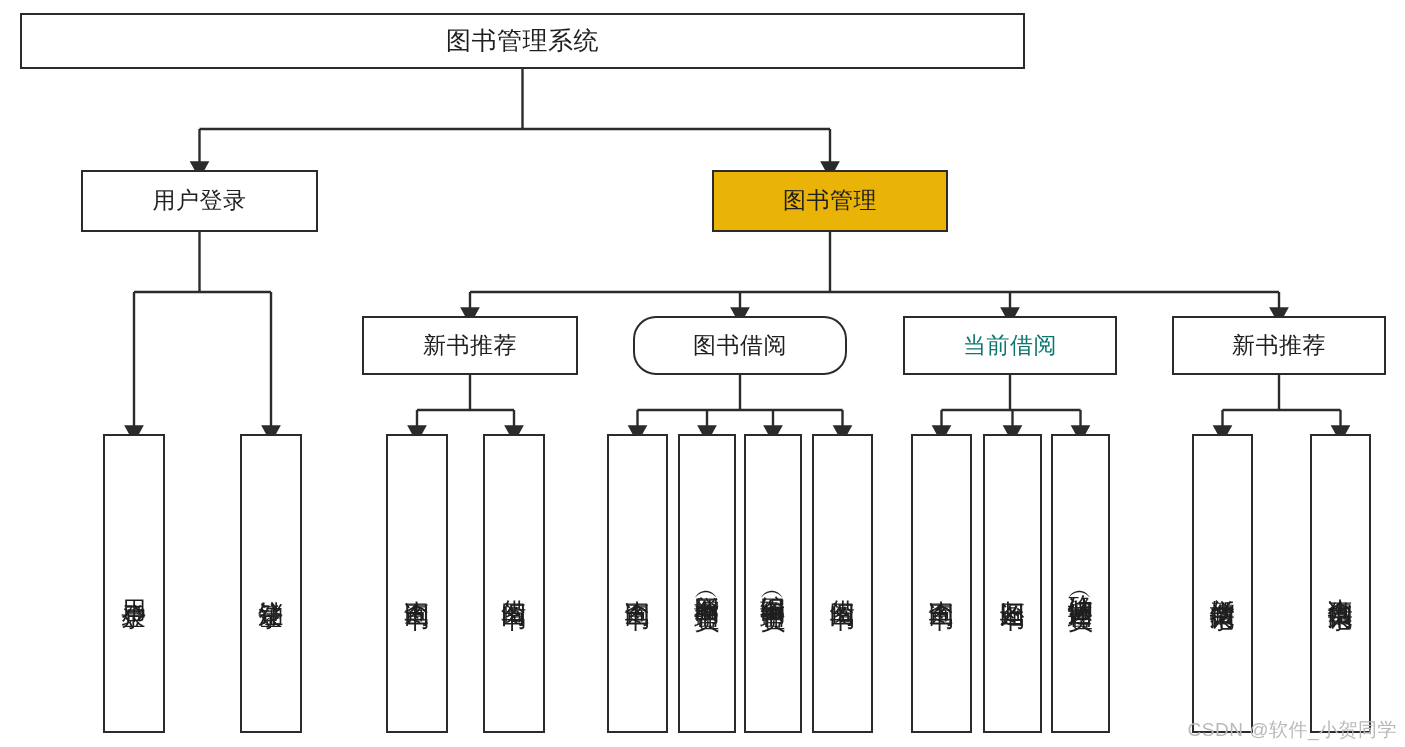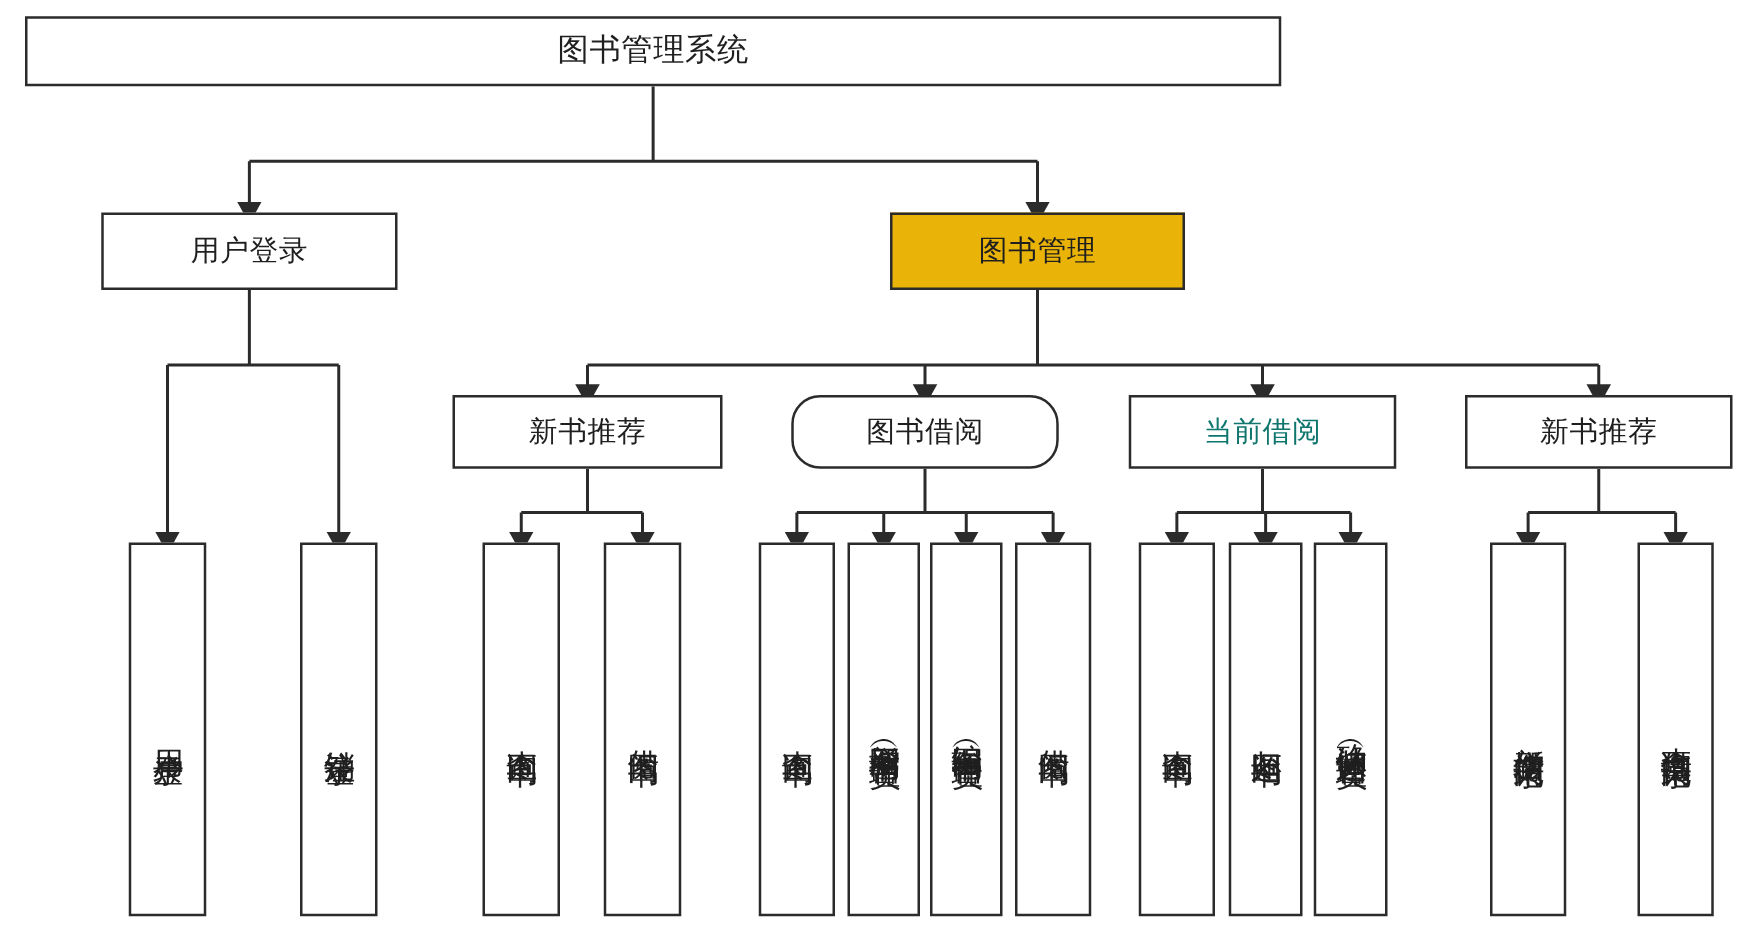--- a/index.html
+++ b/index.html
@@ -171,13 +171,14 @@
         <span class="node-label" style="color: rgb(31, 31, 31);">确认归还（管理员）</span>
       </div>
       <div class="node vertical" id="node-leaf-add-rec" style="left: 1192px; top: 434px; width: 61px; height: 299px; border-color: rgb(43, 43, 43); background: rgb(255, 255, 255);">
         <span class="node-label" style="color: rgb(31, 31, 31);">新增借阅记录</span>
       </div>
       <div class="node vertical" id="node-leaf-query-rec" style="left: 1310px; top: 434px; width: 61px; height: 299px; border-color: rgb(43, 43, 43); background: rgb(255, 255, 255);">
         <span class="node-label" style="color: rgb(31, 31, 31);">查询借阅记录</span>
       </div>
     </div>
 
+  <div id="watermark">CSDN @软件_小贺同学</div>
 </div>
 
 </body></html>

